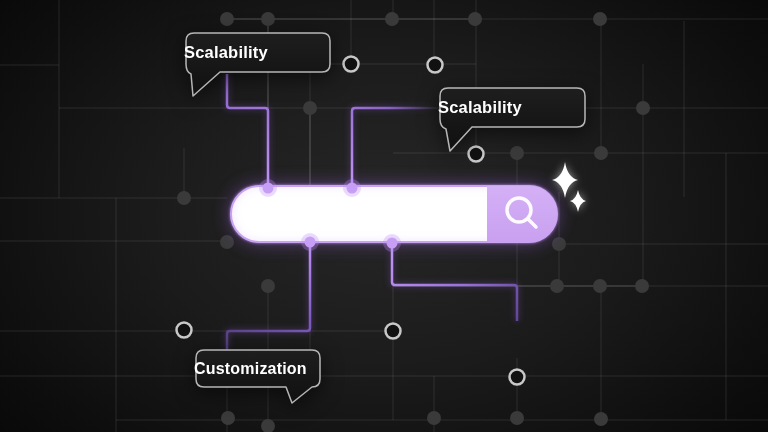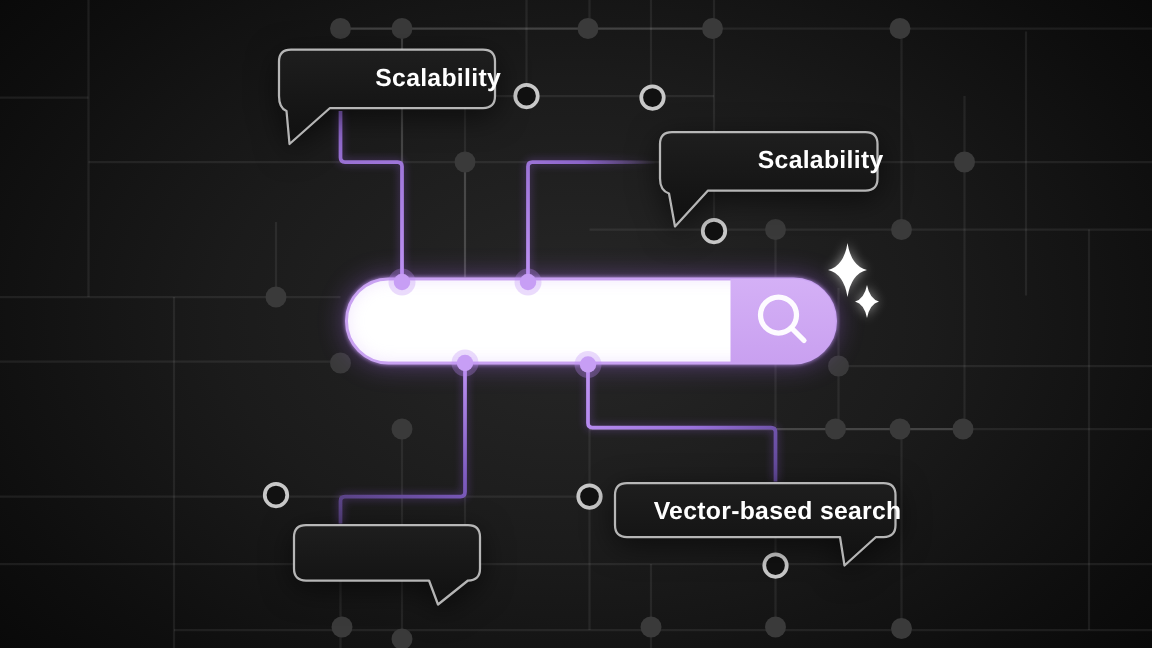--- a/index.html
+++ b/index.html
@@ -8,21 +8,21 @@
     background:radial-gradient(ellipse 620px 420px at 50% 49%, #272727 0%, #1b1b1b 38%, #0e0e0e 68%, #020202 100%);
     font-family:"Liberation Sans",sans-serif;
   }
   .layer{position:absolute;left:0;top:0;width:768px;height:432px;}
   .overlay{pointer-events:none;}
   
   .bubble{position:absolute;filter:drop-shadow(0 5px 10px rgba(0,0,0,.55));}
   .bubble svg{position:absolute;left:0;top:0;}
   .bubble-text{
     position:absolute;left:0;right:0;top:9px;height:24px;line-height:24px;
-    text-align:right;color:#fff;font-weight:bold;font-size:16.5px;letter-spacing:.2px;
+    text-align:left;color:#fff;font-weight:bold;font-size:16.5px;letter-spacing:.2px;
   }
   .bubble-scalability{left:184px;top:31px;width:150px;height:68px;}
   .bubble-adaptability{left:438px;top:86px;width:151px;height:70px;}
   .bubble-customization{left:194px;top:348px;width:130px;height:60px;}
   .bubble-vector{left:408px;top:320px;width:193px;height:62px;}
   .bubble-customization .bubble-text{font-size:16px;}
   
   .search-bar{
     position:absolute;left:230px;top:185px;width:328px;height:58px;
     background:#fff;border:2px solid #c9a2f2;border-radius:29px;box-sizing:border-box;
@@ -193,22 +193,17 @@
     <svg width="151" height="70" viewBox="0 0 151 70">
       <path d="M 10 2 H 139 Q 147 2 147 10 V 33 Q 147 41 139 41 H 34 L 12 65 L 8 43 Q 2 41 2 33 V 10 Q 2 2 10 2 Z" fill="url(#bubbleFill)" stroke="rgba(222,222,222,0.8)" stroke-width="1.5" stroke-linejoin="round"></path>
     </svg>
     <div class="bubble-text">Scalability</div>
   </div>
 
   <div class="bubble bubble-customization">
     <svg width="130" height="60" viewBox="0 0 130 60">
       <path d="M 10 2 H 118 Q 126 2 126 10 V 31 Q 126 39 118 39 L 98 55 L 92 39 H 10 Q 2 39 2 31 V 10 Q 2 2 10 2 Z" fill="url(#bubbleFill)" stroke="rgba(222,222,222,0.8)" stroke-width="1.5" stroke-linejoin="round"></path>
     </svg>
-  </div>
-
-  <div class="bubble bubble-vector">
-    <svg width="193" height="62" viewBox="0 0 193 62">
-      <path d="M 10 2 H 181 Q 189 2 189 10 V 30 Q 189 38 181 38 H 176 L 155 57 L 152 38 H 10 Q 2 38 2 30 V 10 Q 2 2 10 2 Z" fill="url(#bubbleFill)" stroke="rgba(222,222,222,0.8)" stroke-width="1.5" stroke-linejoin="round"></path>
-    </svg>
-    <div class="bubble-text">Vector-based search</div>
-  </div>
+    <div class="bubble-text">Customization</div>
+  </div>
+
 
 </div>
 
 </body></html>

